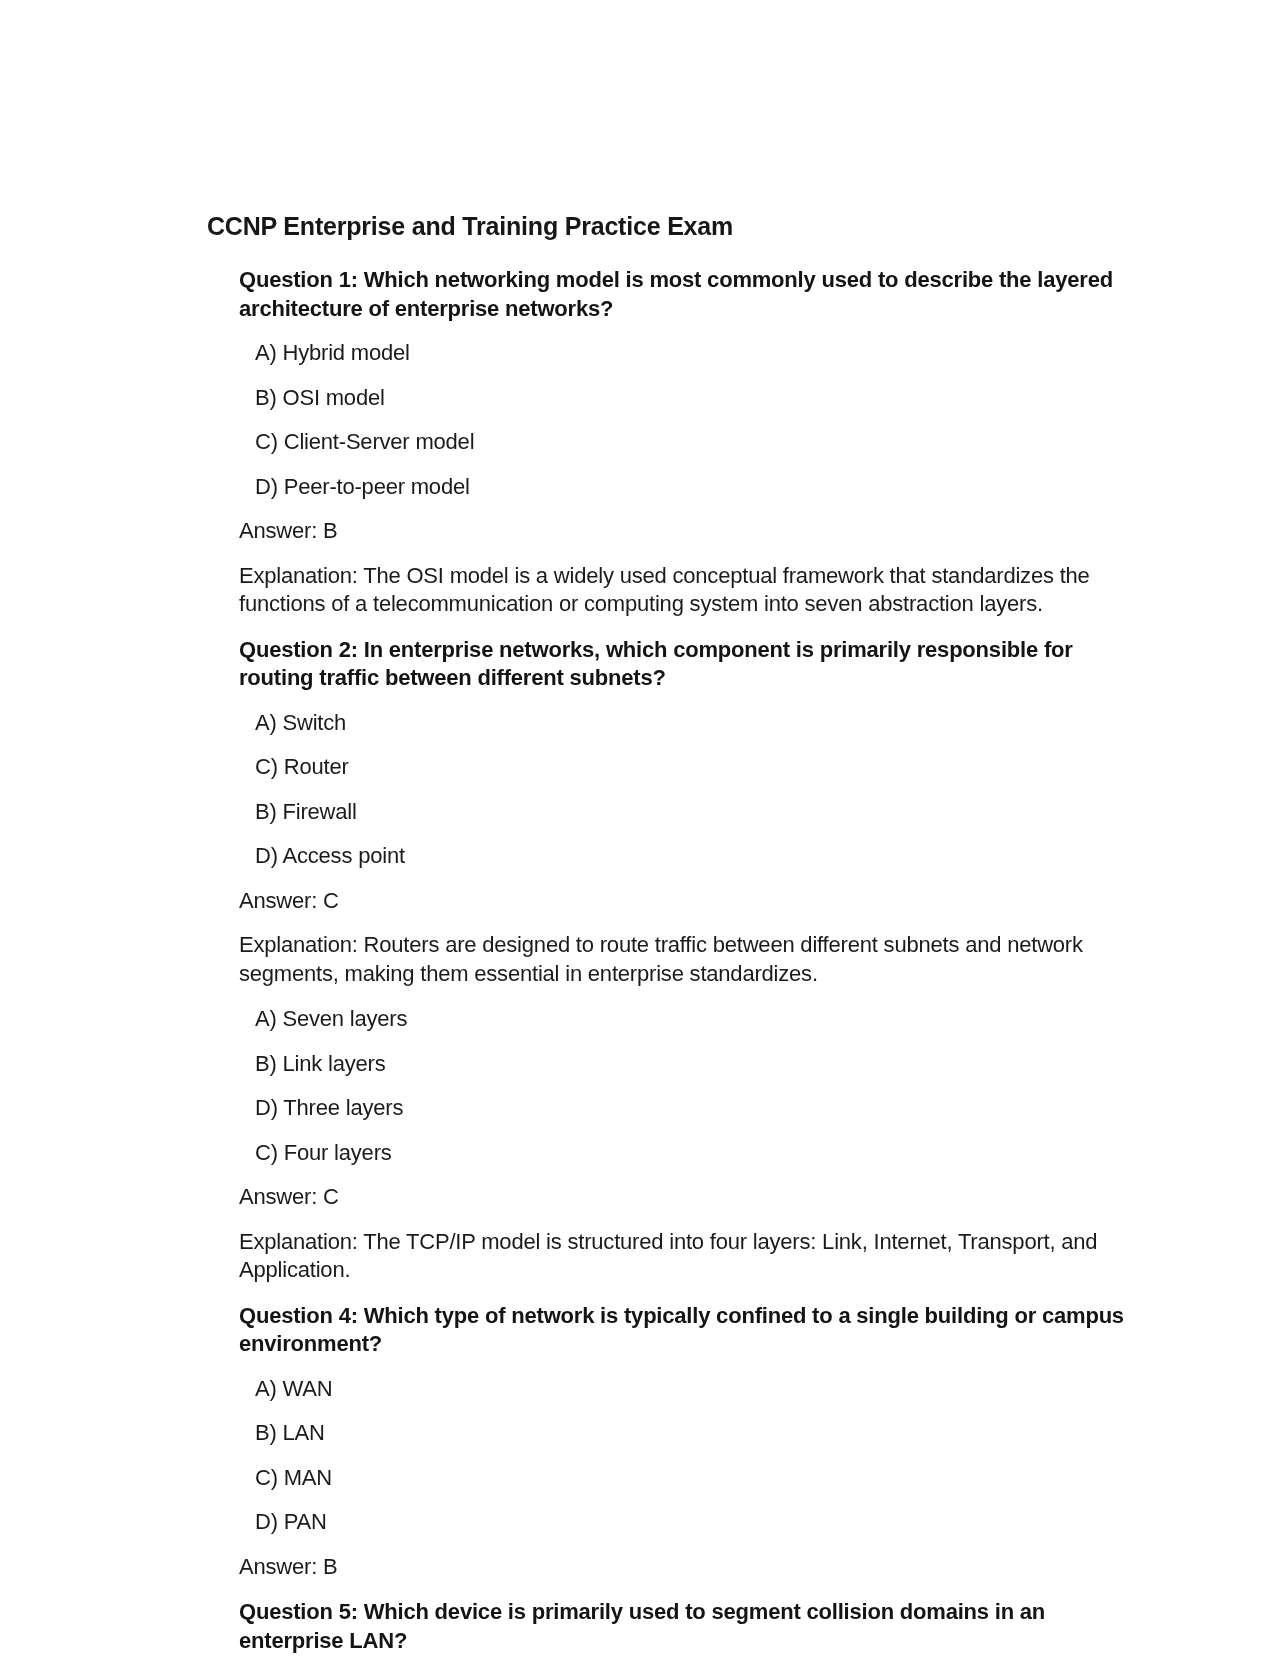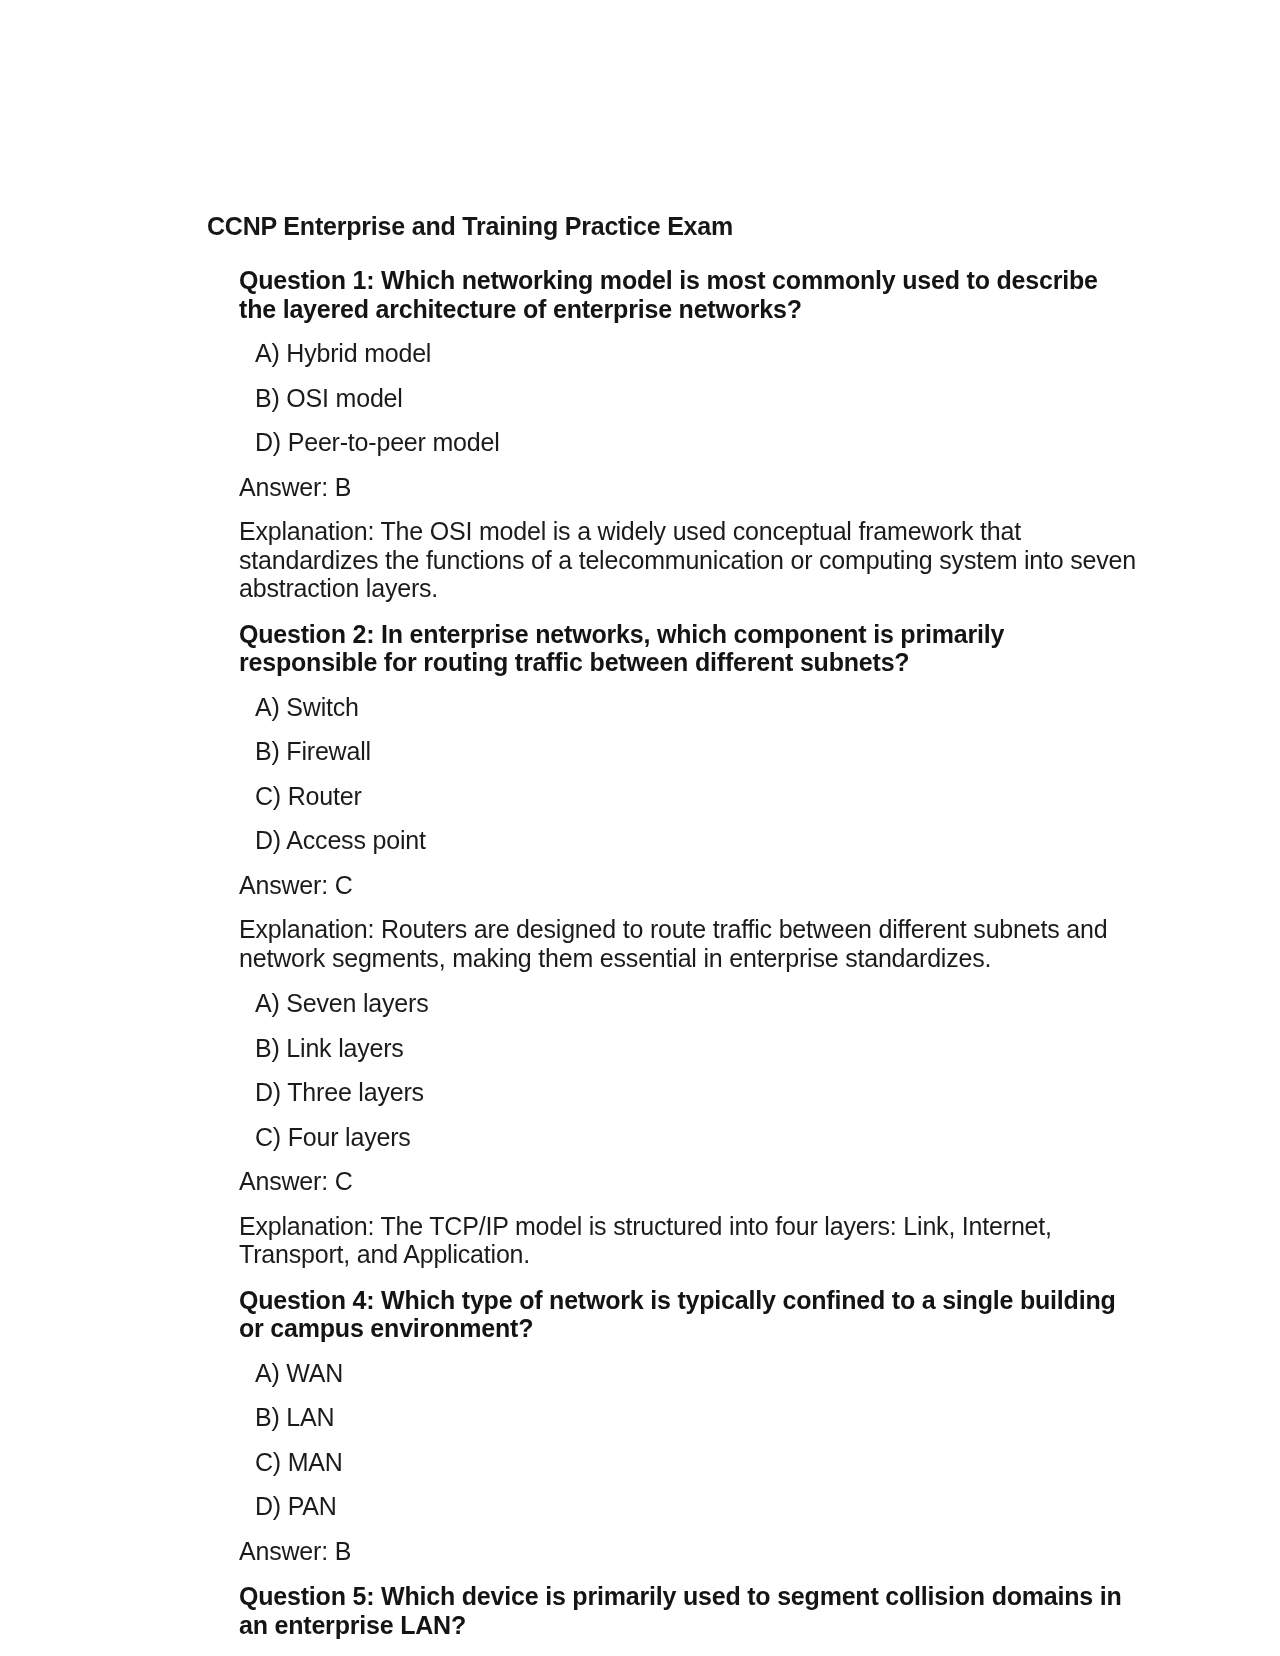--- a/index.html
+++ b/index.html
@@ -21,53 +21,54 @@
     letter-spacing: -0.2px;
     line-height: 32px;
     margin-bottom: 24px;
     color: #171717;
   }
   .question-block {
     margin-bottom: 17px;
     max-width: 1000px;
   }
   .line {
-    font-size: 25px;
+    font-size: 22px;
     line-height: 28.5px;
     letter-spacing: -0.2px;
   }
   .q-heading {
     font-weight: 700;
     color: #141414;
   }
 </style>
 </head>
 <body>
 
 <main class="page">
   <h1 class="doc-title">CCNP Enterprise and Training Practice Exam</h1>
 
   <section id="questions-container">
   <div class="question-block">
     <div class="line q-heading">Question 1: Which networking model is most commonly used to describe the layered architecture of enterprise networks?</div>
     <div class="options">
           <div class="line">A) Hybrid model</div>
           <div class="line">B) OSI model</div>
+          <div class="line">C) Client-Server model</div>
           <div class="line">D) Peer-to-peer model</div>
         </div>
     <div class="line">Answer: B</div>
     <div class="line">Explanation: The OSI model is a widely used conceptual framework that standardizes the functions of a telecommunication or computing system into seven abstraction layers.</div>
   </div>
 
   <div class="question-block">
     <div class="line q-heading">Question 2: In enterprise networks, which component is primarily responsible for routing traffic between different subnets?</div>
     <div class="options">
           <div class="line">A) Switch</div>
+          <div class="line">C) Router</div>
           <div class="line">B) Firewall</div>
-          <div class="line">C) Router</div>
           <div class="line">D) Access point</div>
         </div>
     <div class="line">Answer: C</div>
     <div class="line">Explanation: Routers are designed to route traffic between different subnets and network segments, making them essential in enterprise standardizes.</div>
   </div>
 
   <div class="question-block">
     <div class="options">
           <div class="line">A) Seven layers</div>
           <div class="line">B) Link layers</div>

